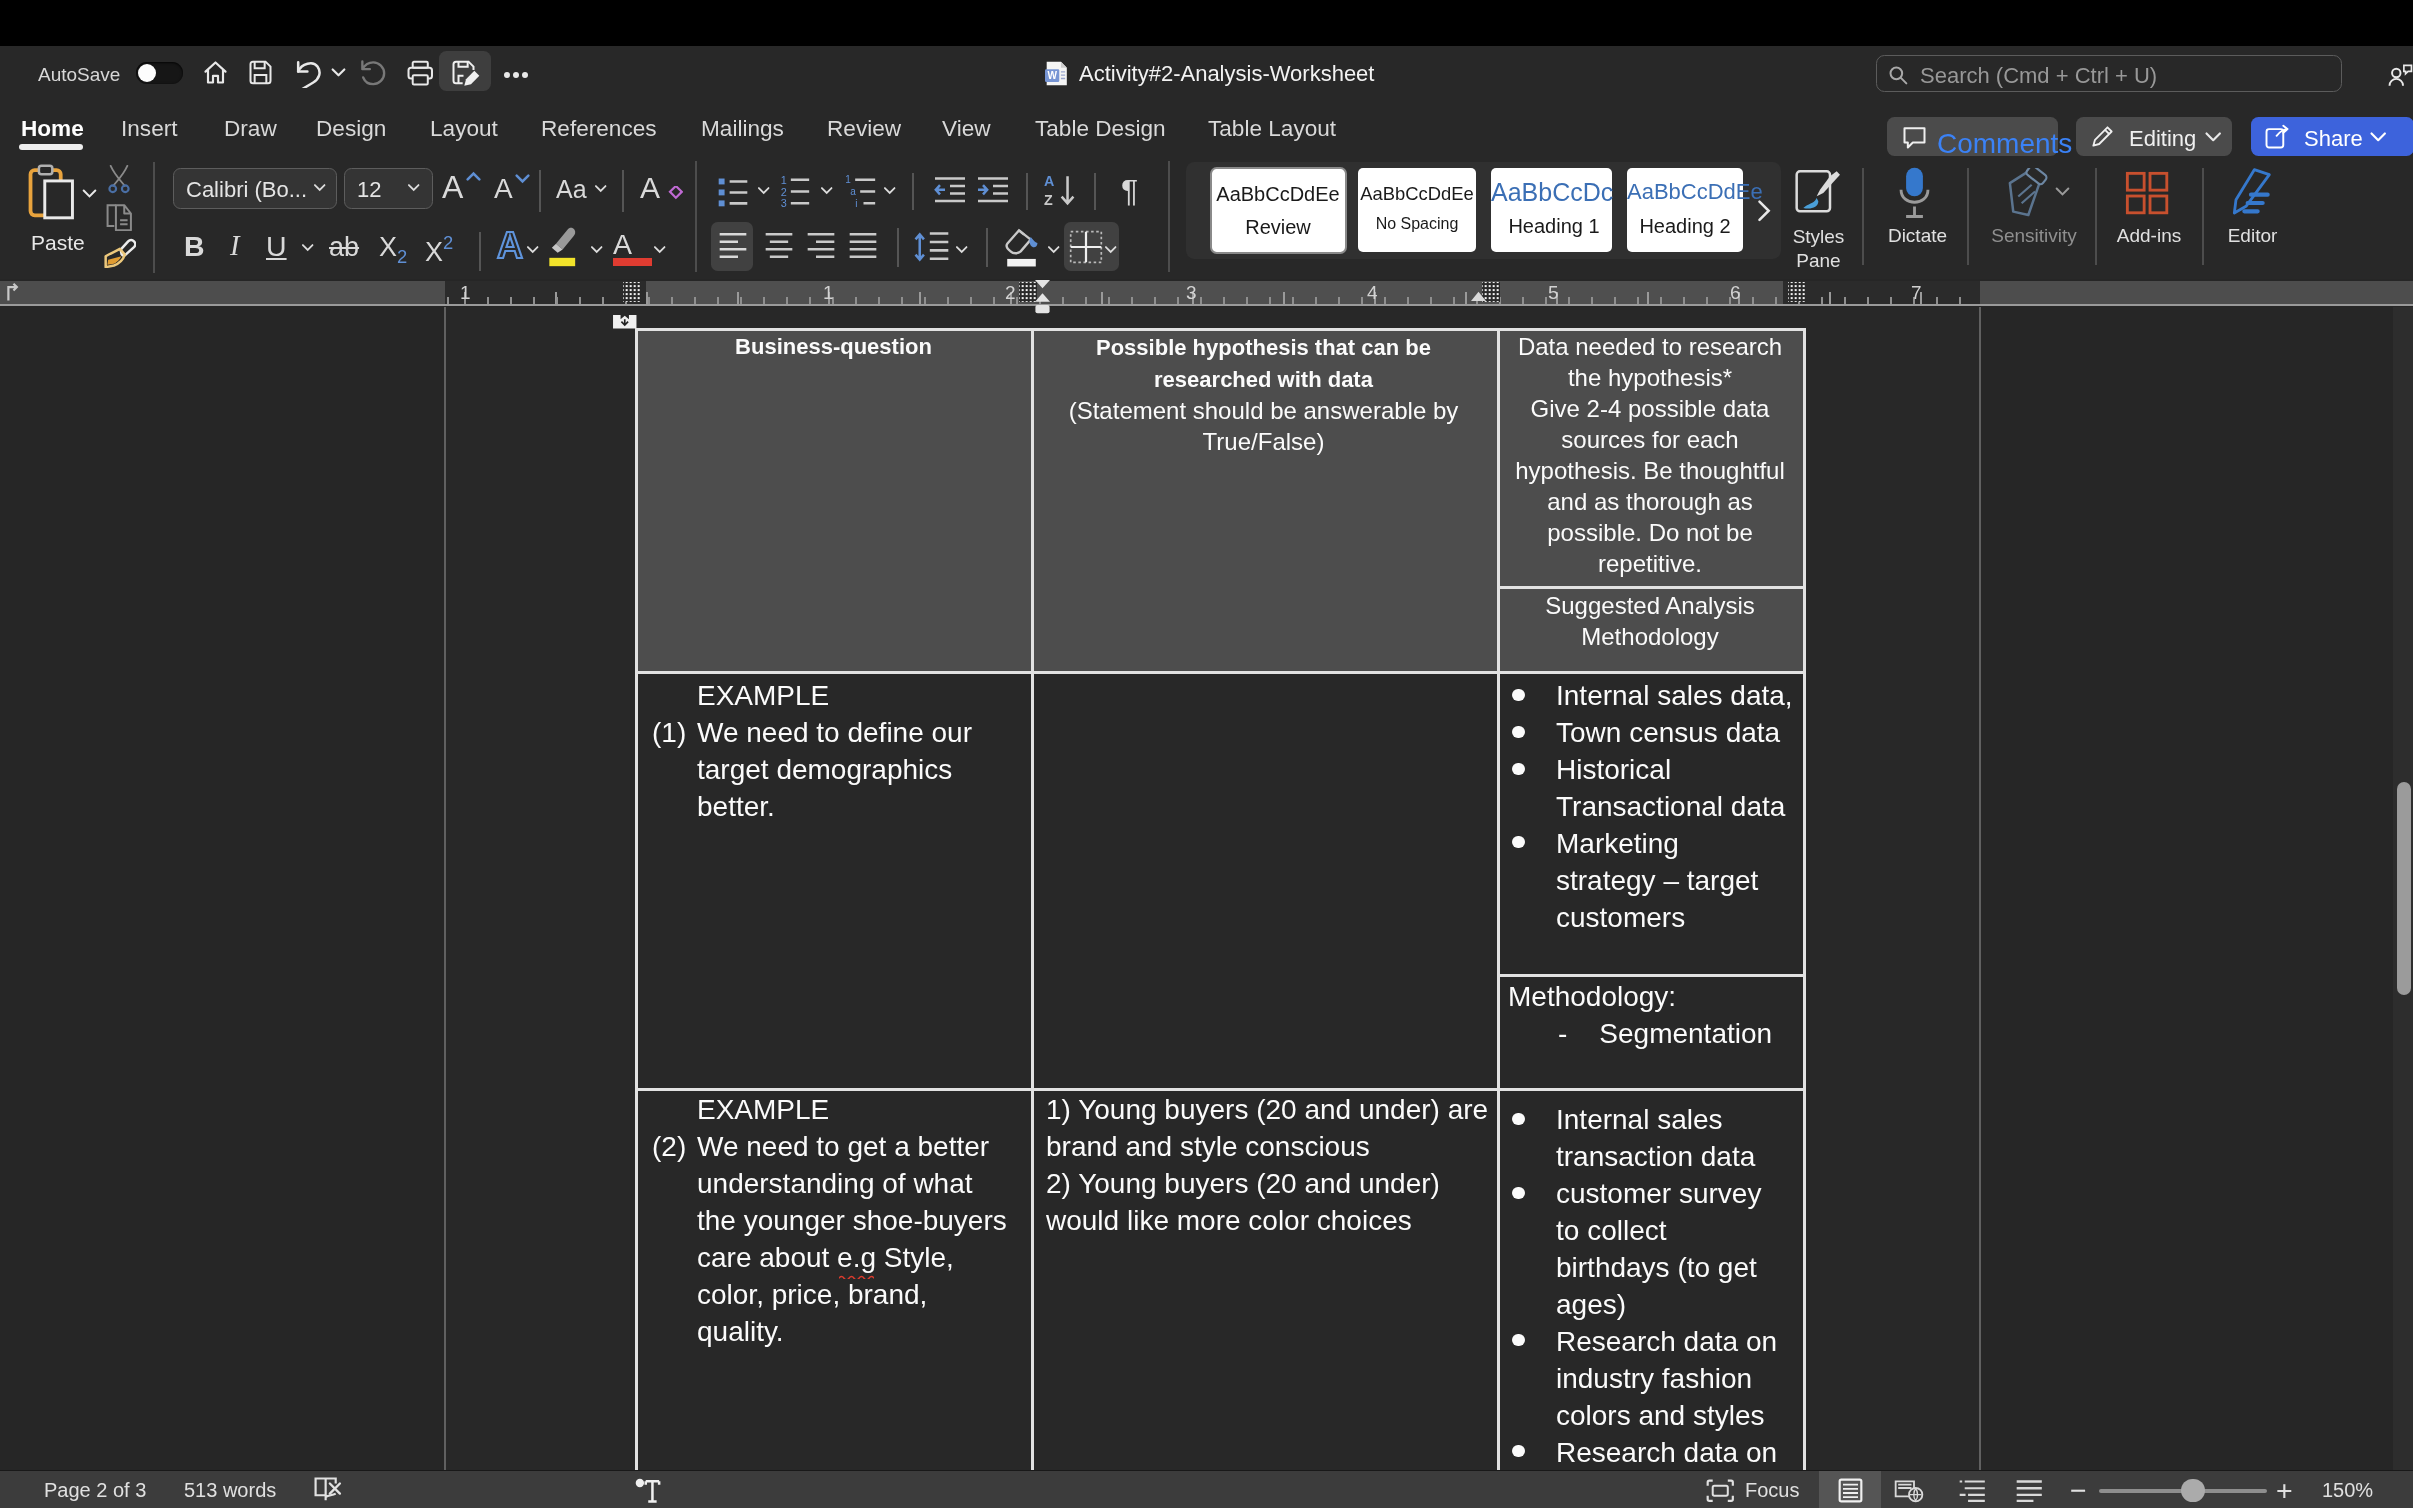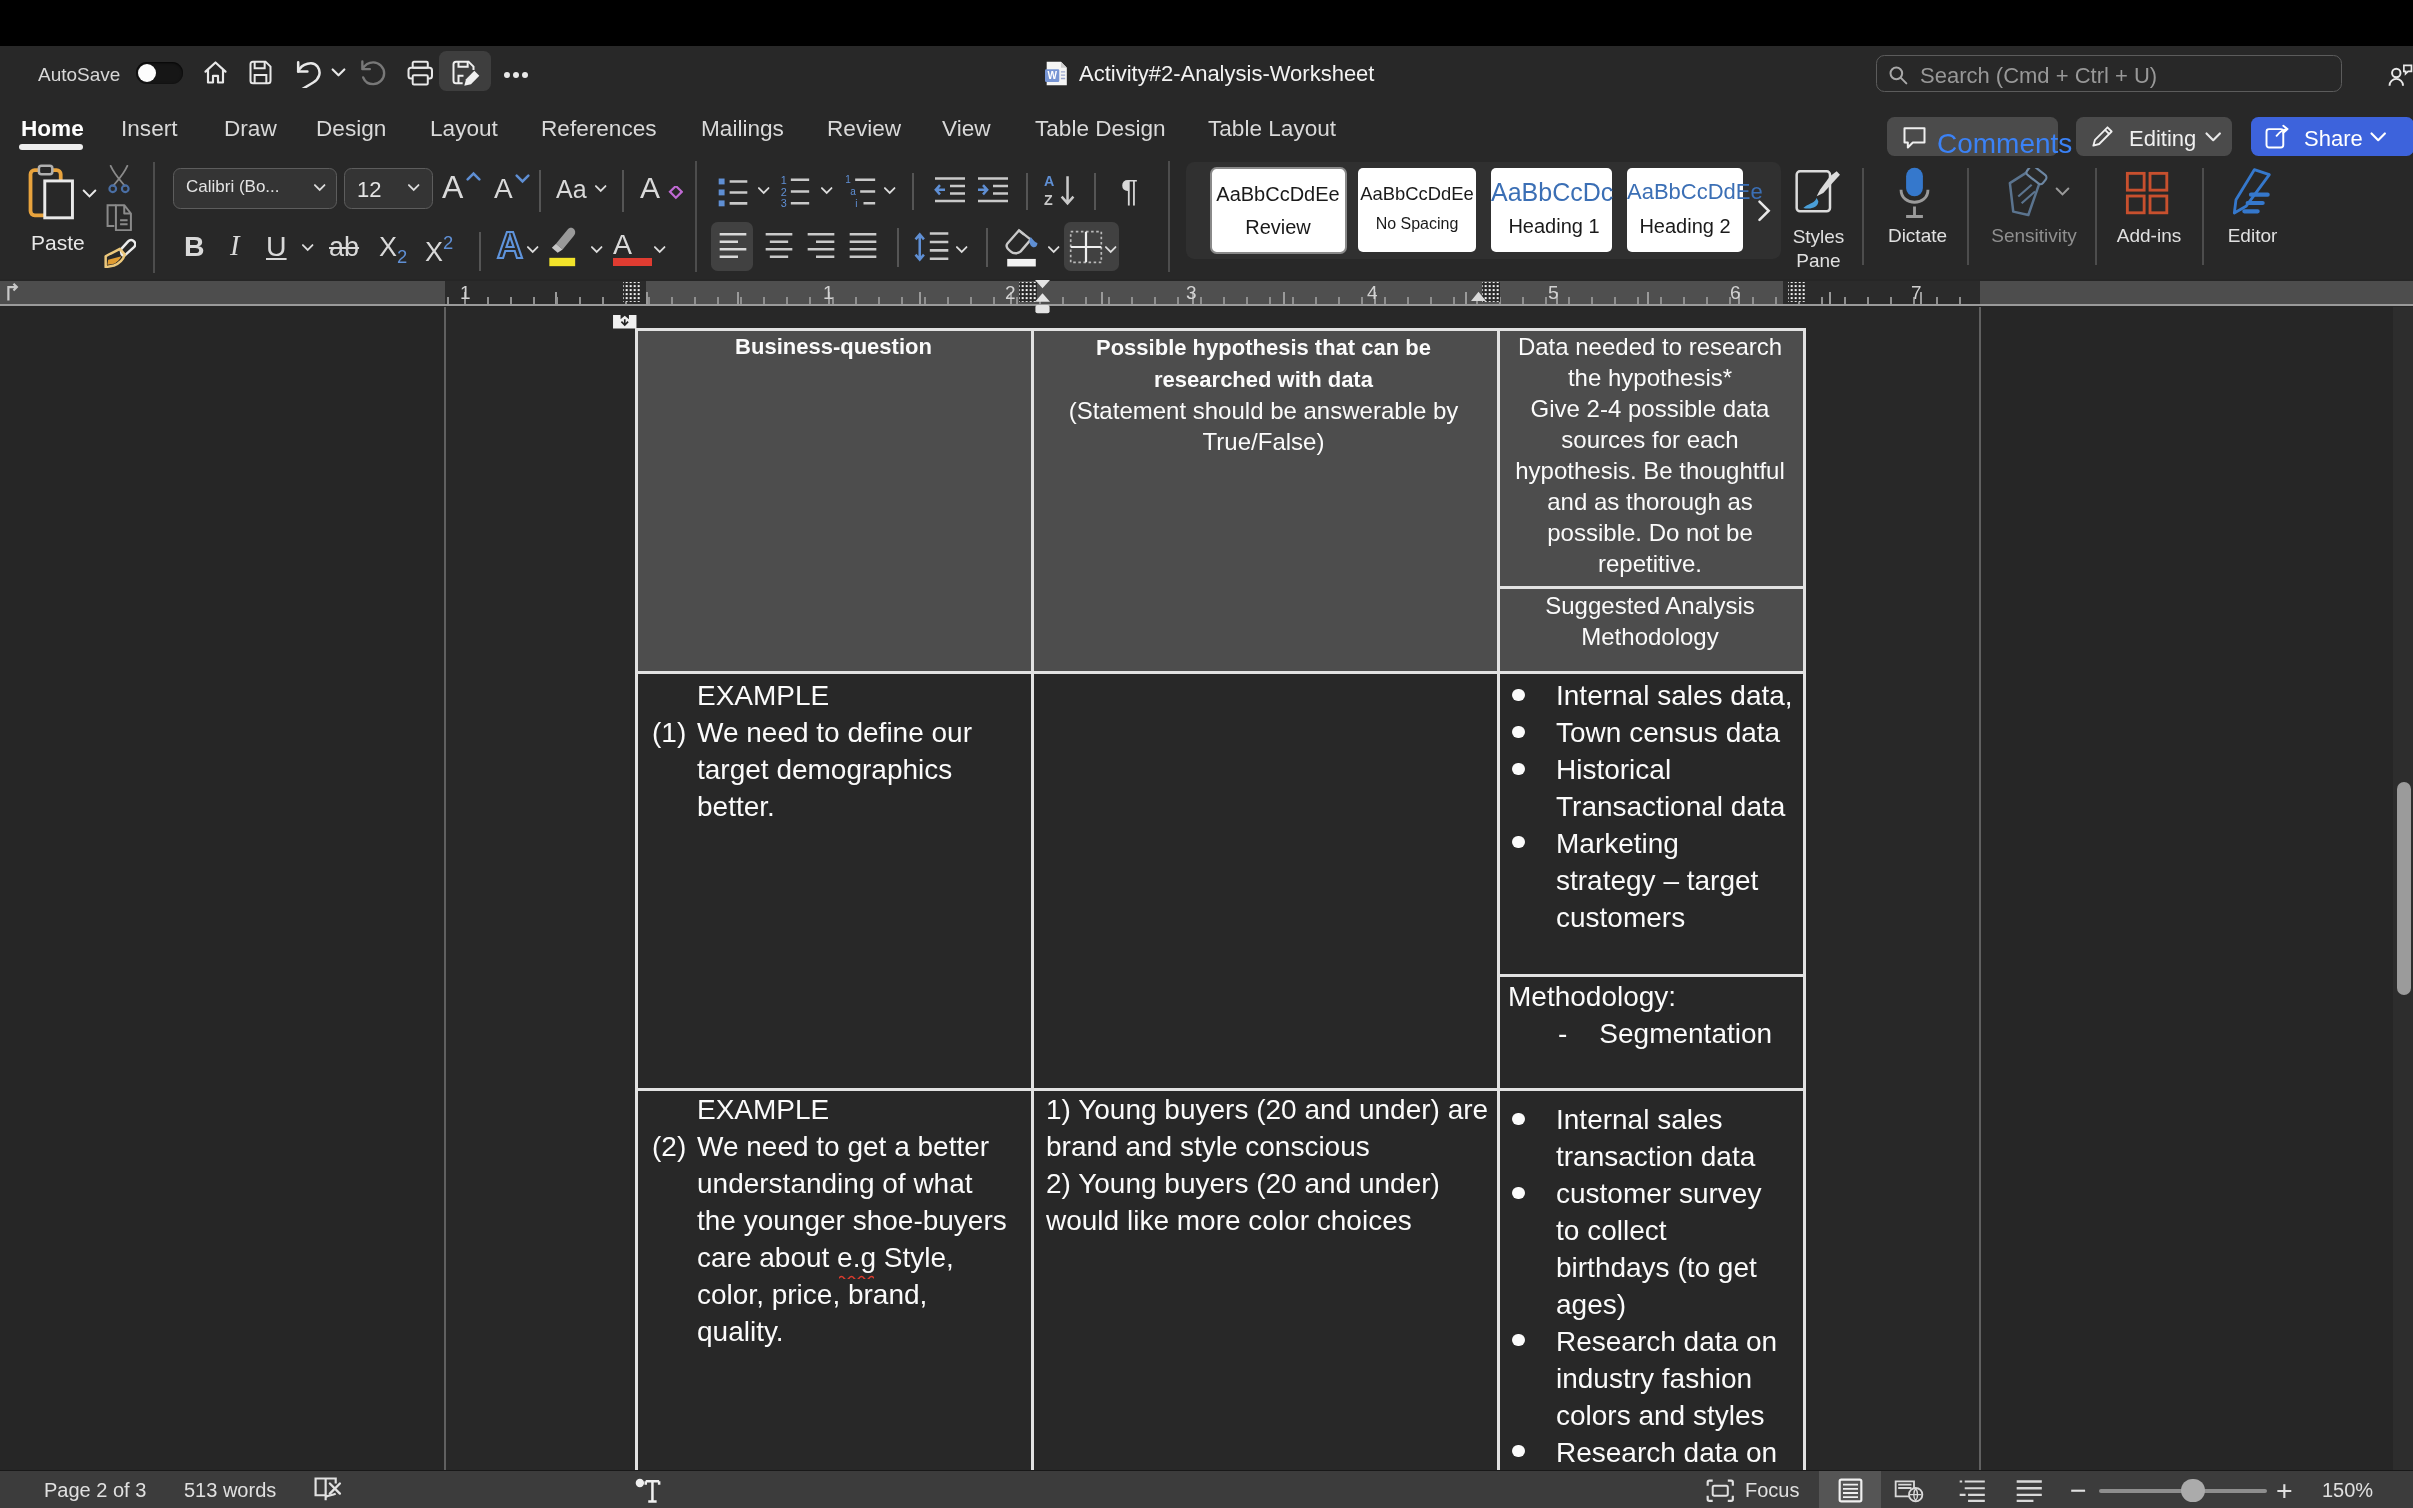--- a/index.html
+++ b/index.html
@@ -167,21 +167,21 @@
       <path d="M18 23 h9 M18 28 h9" stroke="#8a8a8a" stroke-width="2.4"></path>
     </svg>
     <svg class="abs" style="left:102px; top:238px;" width="34" height="30" viewBox="0 0 40 36">
       <path d="M22 14 L31 4 C33 2 36 2 38 4 C40 6 40 9 38 11 L28 20 C26 22 24 21 23 19 Z" fill="none" stroke="#ececec" stroke-width="3" stroke-linejoin="round"></path>
       <path d="M4 22 C10 18 16 16 21 13 L27 20 C25 26 22 30 14 33 L4 35 Z" fill="none" stroke="#ecc87c" stroke-width="3" stroke-linejoin="round"></path>
       <path d="M6 32 L14 31 C18 29 21 26 23 22 L7 26 Z" fill="#e09c32"></path>
     </svg>
     <div class="sep" style="left:153px; top:162px; height:111px;"></div>
 
     <div class="abs" style="left:173px; top:168px; width:164px; height:41px; background:#343434; border:1.7px solid #5d5d5d; border-radius:7.5px;"></div>
-    <div class="abs rlbl" style="left:186px; top:177px; font-size:17px;">Calibri (Bo...</div>
+    <div class="abs rlbl" style="left:186px; top:177px; font-size:22px;">Calibri (Bo...</div>
     <svg class="chev" style="left:313px; top:183px;" width="13.4" height="11" viewBox="0 0 18 16">
         <path d="M2 3 L9 10 L16 3" fill="none" stroke="#dcdcdc" stroke-width="2.6" stroke-linecap="round"></path>
       </svg>
     <div class="abs" style="left:344px; top:168px; width:89px; height:41px; background:#343434; border:1.7px solid #5d5d5d; border-radius:7.5px;"></div>
     <div class="abs rlbl" style="left:357px; top:177px; font-size:22px;">12</div>
     <svg class="chev" style="left:407px; top:183px;" width="13.4" height="11" viewBox="0 0 18 16">
         <path d="M2 3 L9 10 L16 3" fill="none" stroke="#dcdcdc" stroke-width="2.6" stroke-linecap="round"></path>
       </svg>
     <div class="abs" style="left:442px; top:169px; font-size:32px; color:#d9d9d9;">A</div>
     <svg class="abs" style="left:466px; top:171px;" width="15" height="11" viewBox="0 0 18 13">

